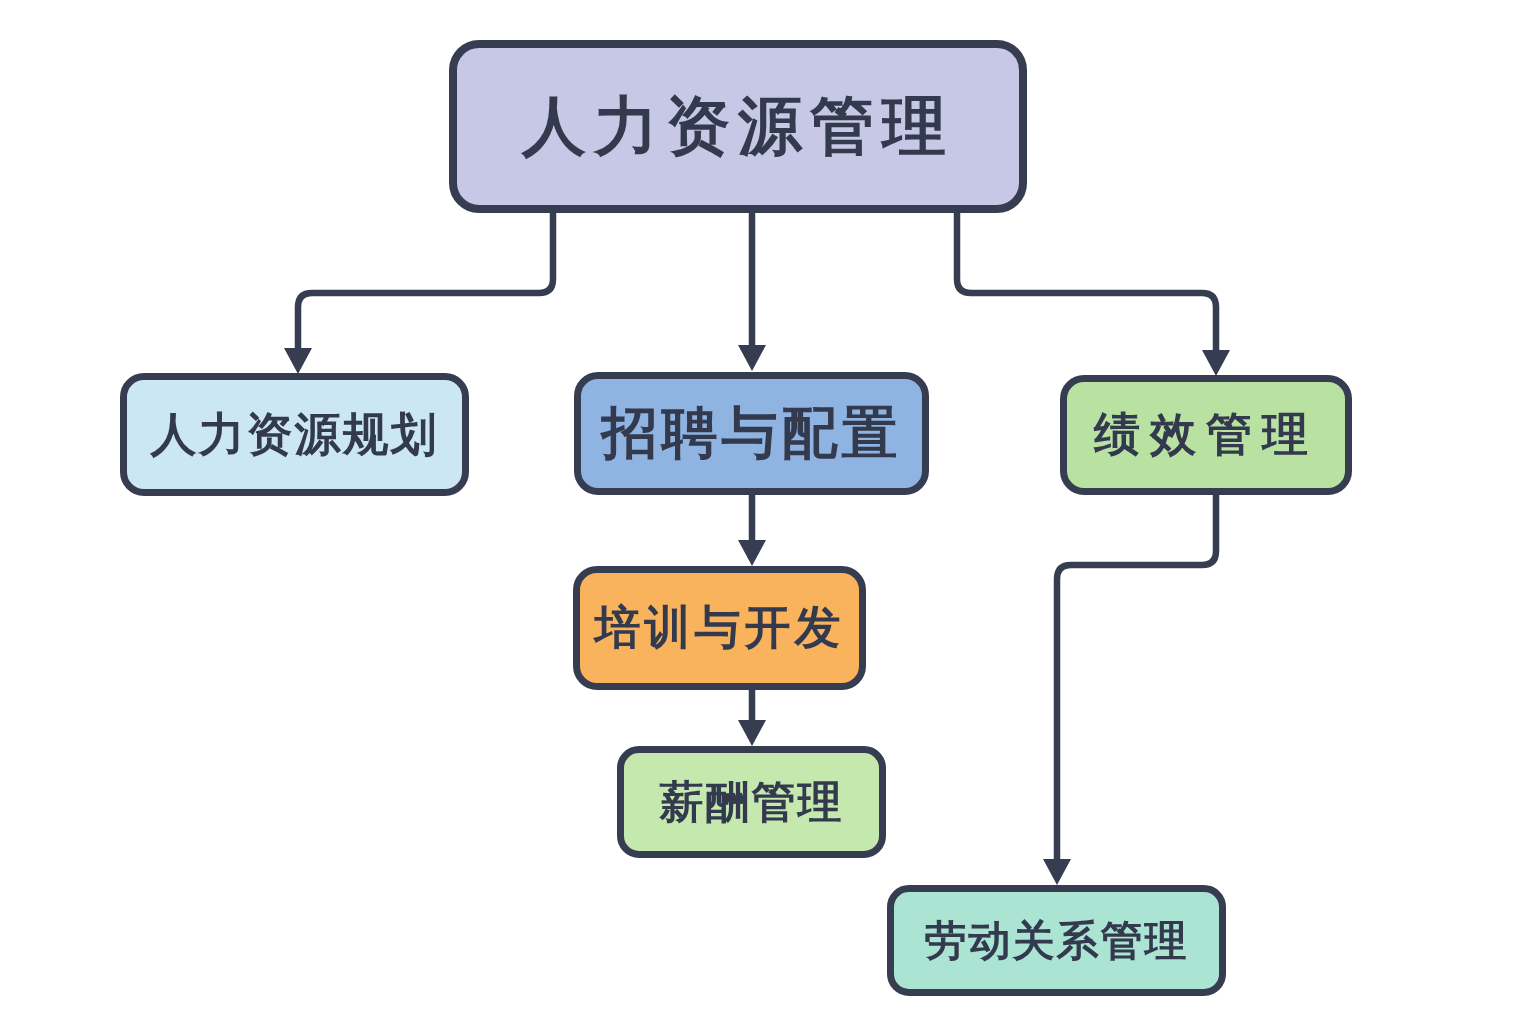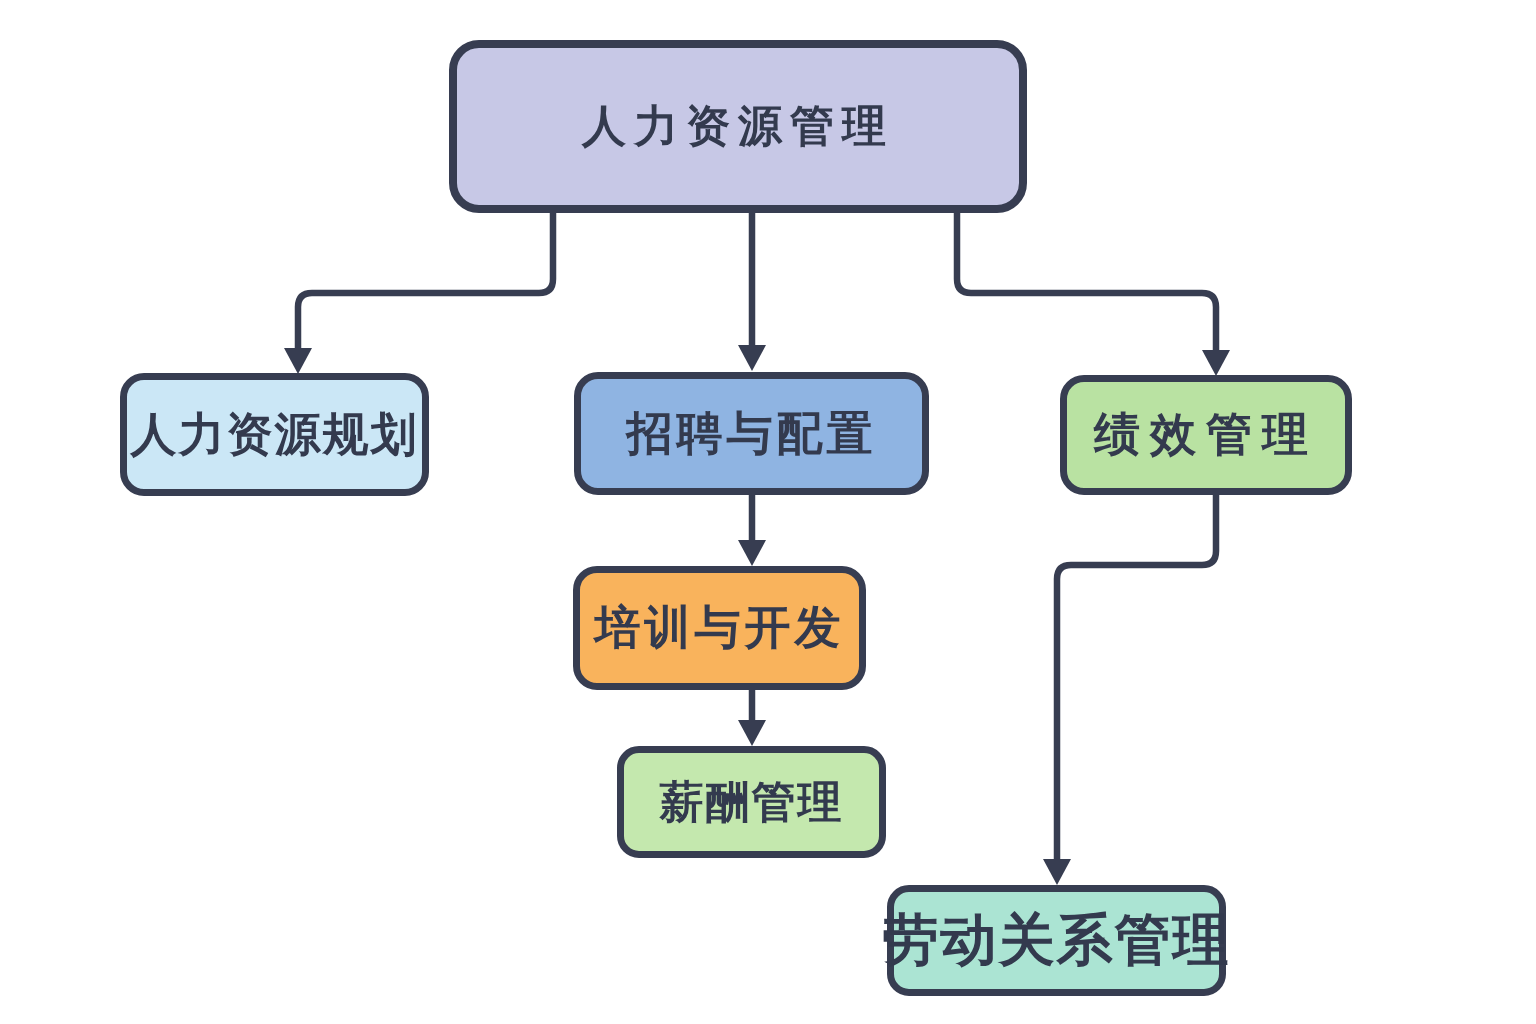--- a/index.html
+++ b/index.html
@@ -30,27 +30,27 @@
     display: flex;
     align-items: center;
     justify-content: center;
     border-style: solid;
     border-width: 7px;
     font-weight: bold;
     text-align: center;
     white-space: nowrap;
   }
 
-  .node-root          { left: 449px;  top: 40px;  width: 578px; height: 173px; border-radius: 30px; border-width: 8px; font-size: 44px; letter-spacing: 8px; }
-  .node-hr-planning   { left: 120px;  top: 373px; width: 309px; height: 123px; border-radius: 24px; font-size: 46px; letter-spacing: 2px; }
-  .node-recruitment   { left: 574px;  top: 372px; width: 355px; height: 123px; border-radius: 24px; font-size: 46px; letter-spacing: 4px; }
+  .node-root          { left: 449px;  top: 40px;  width: 578px; height: 173px; border-radius: 30px; border-width: 8px; font-size: 64px; letter-spacing: 8px; }
+  .node-hr-planning   { left: 120px;  top: 373px; width: 349px; height: 123px; border-radius: 24px; font-size: 46px; letter-spacing: 2px; }
+  .node-recruitment   { left: 574px;  top: 372px; width: 355px; height: 123px; border-radius: 24px; font-size: 56px; letter-spacing: 4px; }
   .node-performance   { left: 1060px; top: 375px; width: 292px; height: 120px; border-radius: 24px; font-size: 46px; letter-spacing: 10px; }
   .node-training      { left: 573px;  top: 566px; width: 293px; height: 124px; border-radius: 24px; font-size: 46px; letter-spacing: 4px; }
   .node-compensation  { left: 617px;  top: 746px; width: 269px; height: 112px; border-radius: 22px; font-size: 44px; letter-spacing: 2px; }
-  .node-labor         { left: 887px;  top: 885px; width: 339px; height: 111px; border-radius: 22px; font-size: 56px; letter-spacing: 2px; align-items: center; }
+  .node-labor         { left: 887px;  top: 885px; width: 339px; height: 111px; border-radius: 22px; font-size: 42px; letter-spacing: 2px; align-items: center; }
 
   .node-label { display: inline-block; }
 </style>
 </head>
 <body>
 
 <div class="canvas" style="background-color: rgb(255, 255, 255); color: rgb(51, 58, 78);">
 
   <svg class="edges-layer" viewBox="0 0 1536 1024" aria-hidden="true">
 

